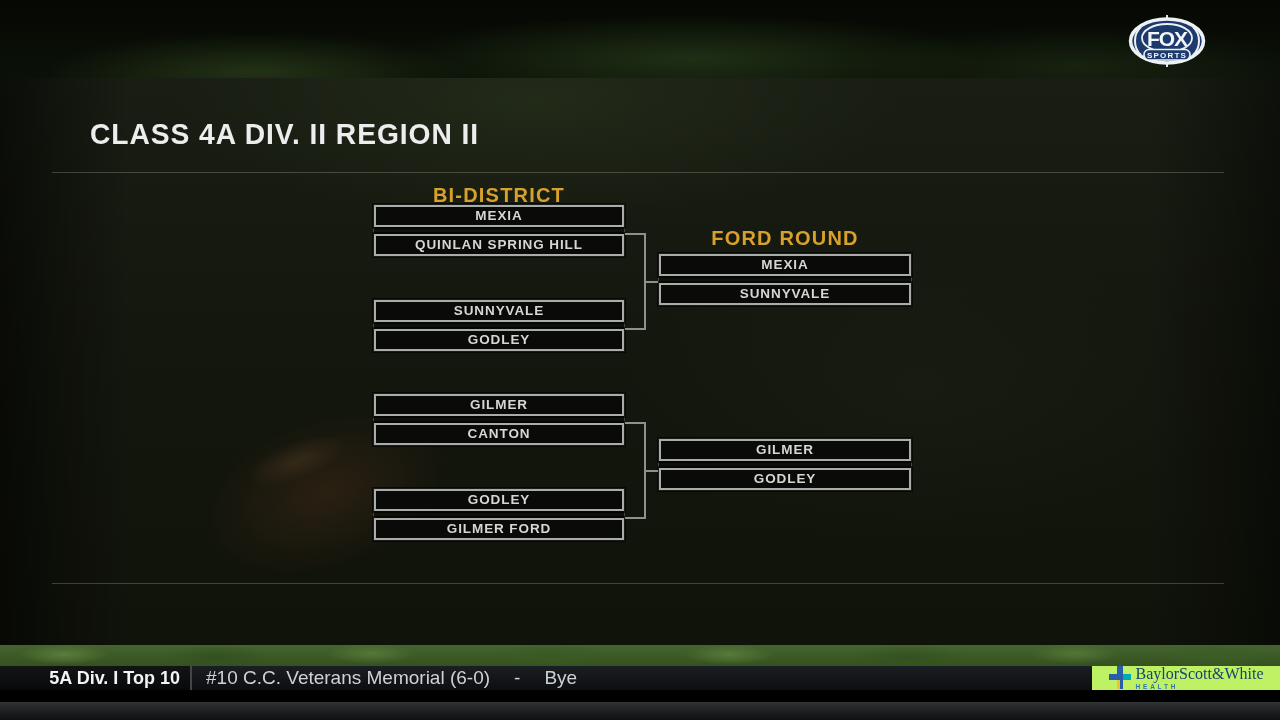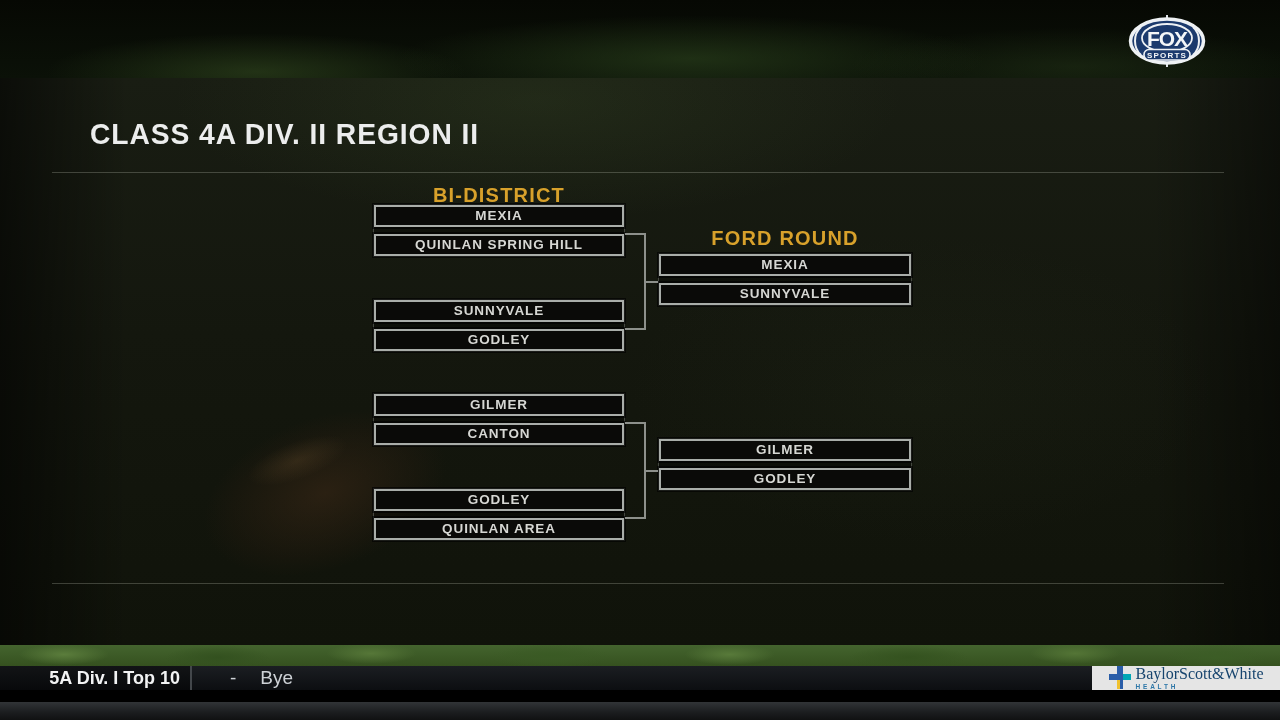--- a/index.html
+++ b/index.html
@@ -64,21 +64,21 @@
 
   
   .ticker{position:absolute;left:0;top:666px;width:1280px;height:24px;display:flex;}
   .ticker-category{box-sizing:border-box;width:192px;display:flex;align-items:center;justify-content:flex-end;
     padding-right:10px;background:linear-gradient(180deg,#121416,#08090b);
     border-right:2px solid #43474b;color:#f2f3f4;font-size:18px;font-weight:bold;white-space:nowrap;}
   .ticker-main{flex:1;display:flex;align-items:center;padding-left:14px;
     background:linear-gradient(180deg,#1b1e22,#0c0e11);
     color:#ced2d6;font-size:19px;white-space:nowrap;}
   .ticker-sep{margin:0 24px;}
-  .ticker-sponsor{width:188px;display:flex;align-items:center;justify-content:center;background:#e5e5e5;}
+  .ticker-sponsor{width:188px;display:flex;align-items:center;justify-content:center;background:#bef264;}
   .bsw{display:flex;align-items:center;}
   .bsw-text{display:flex;flex-direction:column;margin-left:5px;line-height:1;}
   .bsw-main{font-family:"Liberation Serif",serif;font-size:16px;color:#17446e;white-space:nowrap;}
   .bsw-sub{font-size:6.5px;letter-spacing:2.8px;color:#2e77a8;margin-top:2px;font-weight:bold;}
 
   
   .fox-logo{position:absolute;left:1128px;top:15px;width:78px;height:52px;}
 </style>
 </head>
 <body>
@@ -105,21 +105,21 @@
   <div class="pair" style="left:373px;top:299px;">
     <div class="team-box first">SUNNYVALE</div>
     <div class="team-box">GODLEY</div>
   </div>
   <div class="pair" style="left:373px;top:393px;">
     <div class="team-box first">GILMER</div>
     <div class="team-box">CANTON</div>
   </div>
   <div class="pair" style="left:373px;top:488px;">
     <div class="team-box first">GODLEY</div>
-    <div class="team-box">QUINLAN AREA</div>
+    <div class="team-box">GILMER FORD</div>
   </div>
 
   <div class="pair area" style="left:658px;top:253px;">
     <div class="team-box first">MEXIA</div>
     <div class="team-box">SUNNYVALE</div>
   </div>
   <div class="pair area" style="left:658px;top:438px;">
     <div class="team-box first">GILMER</div>
     <div class="team-box">GODLEY</div>
   </div>
@@ -132,20 +132,21 @@
   <div class="line" style="left:625px;top:422px;width:21px;height:2px;"></div>
   <div class="line" style="left:644px;top:422px;width:2px;height:97px;"></div>
   <div class="line" style="left:625px;top:517px;width:21px;height:2px;"></div>
   <div class="line" style="left:646px;top:470px;width:12px;height:2px;"></div>
 
   <div class="grass-strip"></div>
 
   <div class="ticker">
     <div class="ticker-category">5A Div. I Top 10</div>
     <div class="ticker-main">
+      <span>#10 C.C. Veterans Memorial (6-0)</span>
       <span class="ticker-sep">-</span>
       <span>Bye</span>
     </div>
     <div class="ticker-sponsor">
       <div class="bsw">
         <svg width="22" height="24" viewBox="0 0 22 24">
           <rect x="8" y="0" width="6" height="8" fill="#2a5da8"></rect>
           <rect x="0" y="8" width="8" height="6" fill="#2a5da8"></rect>
           <rect x="14" y="8" width="8" height="6" fill="#00a7b5"></rect>
           <rect x="8" y="14" width="6" height="9" fill="#f0c12f"></rect>

